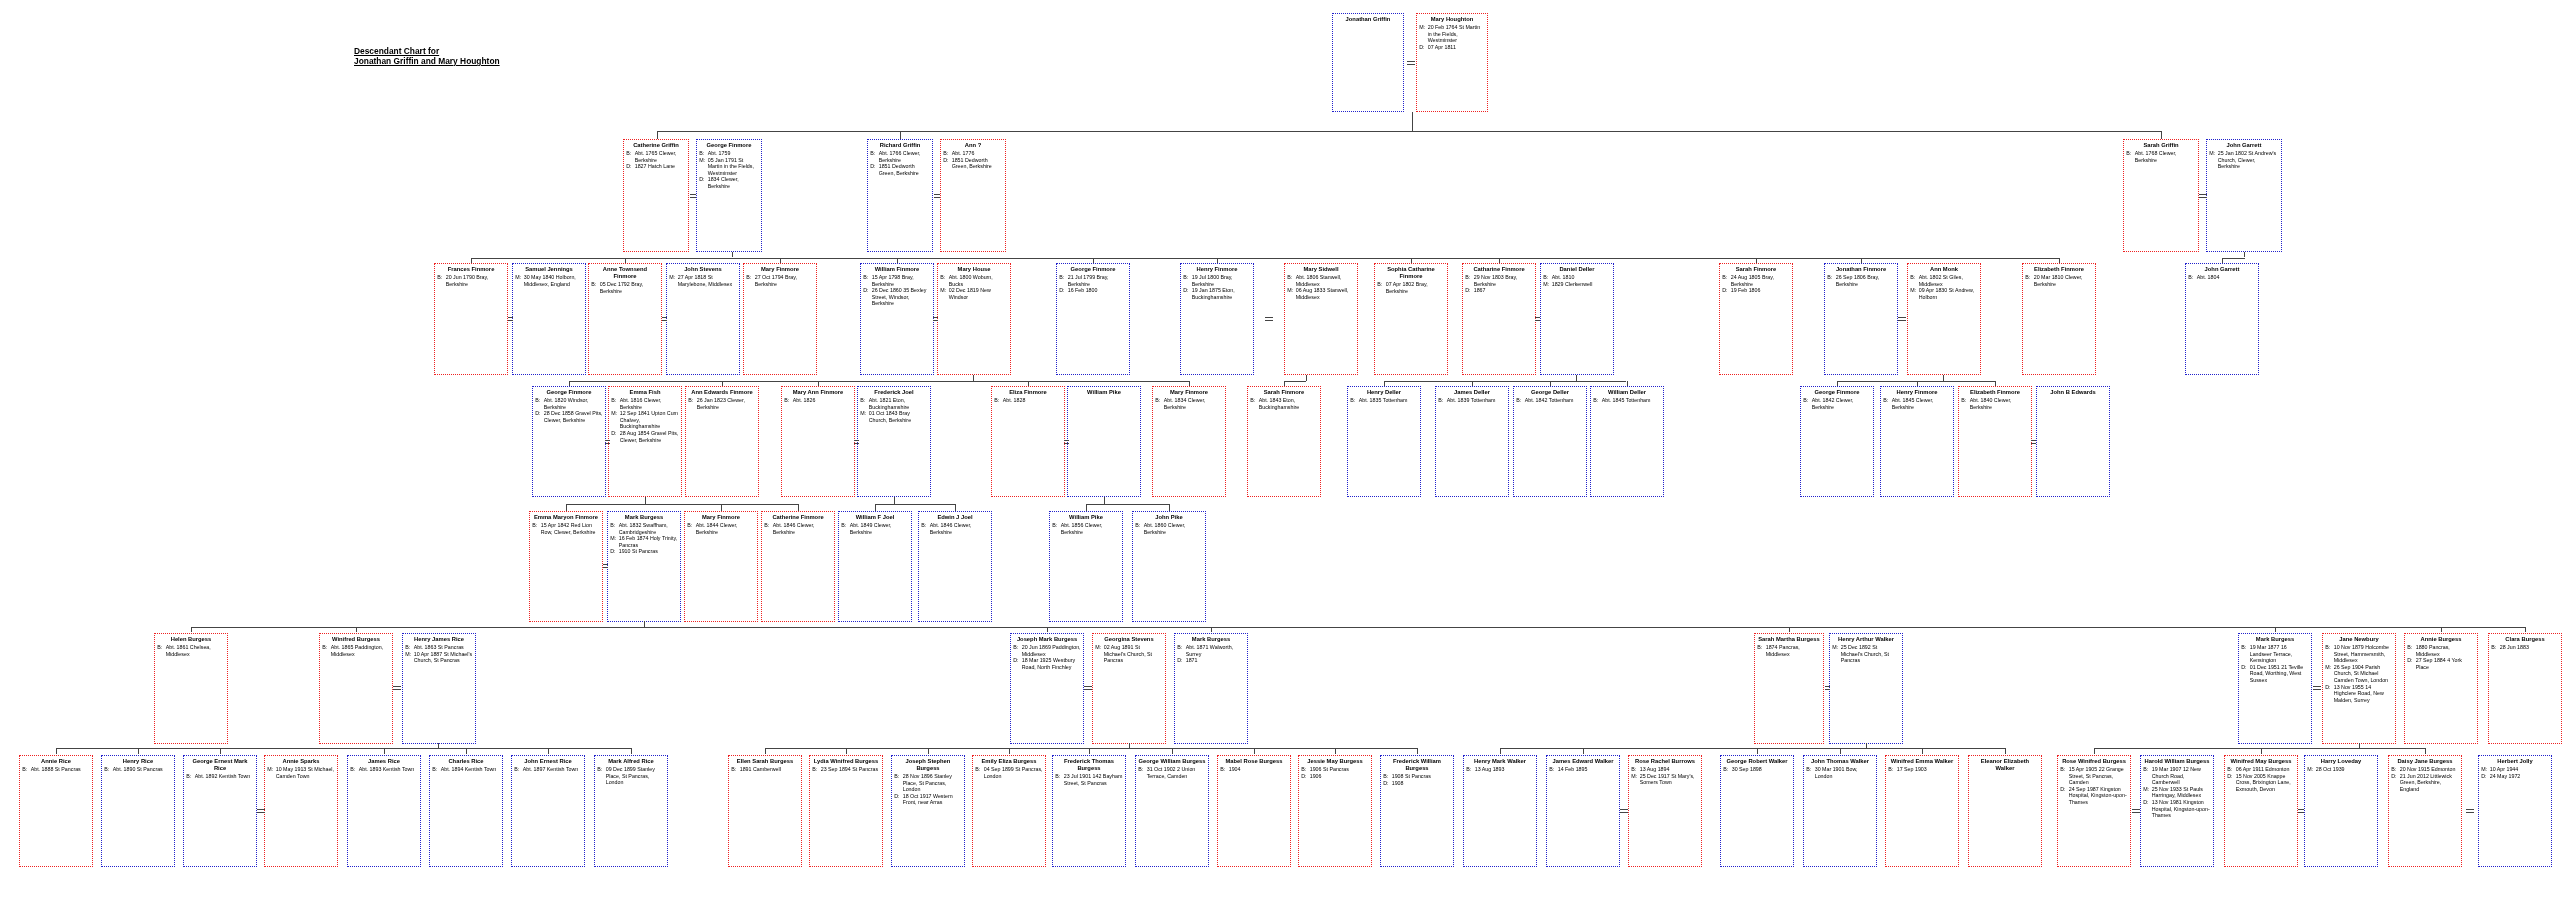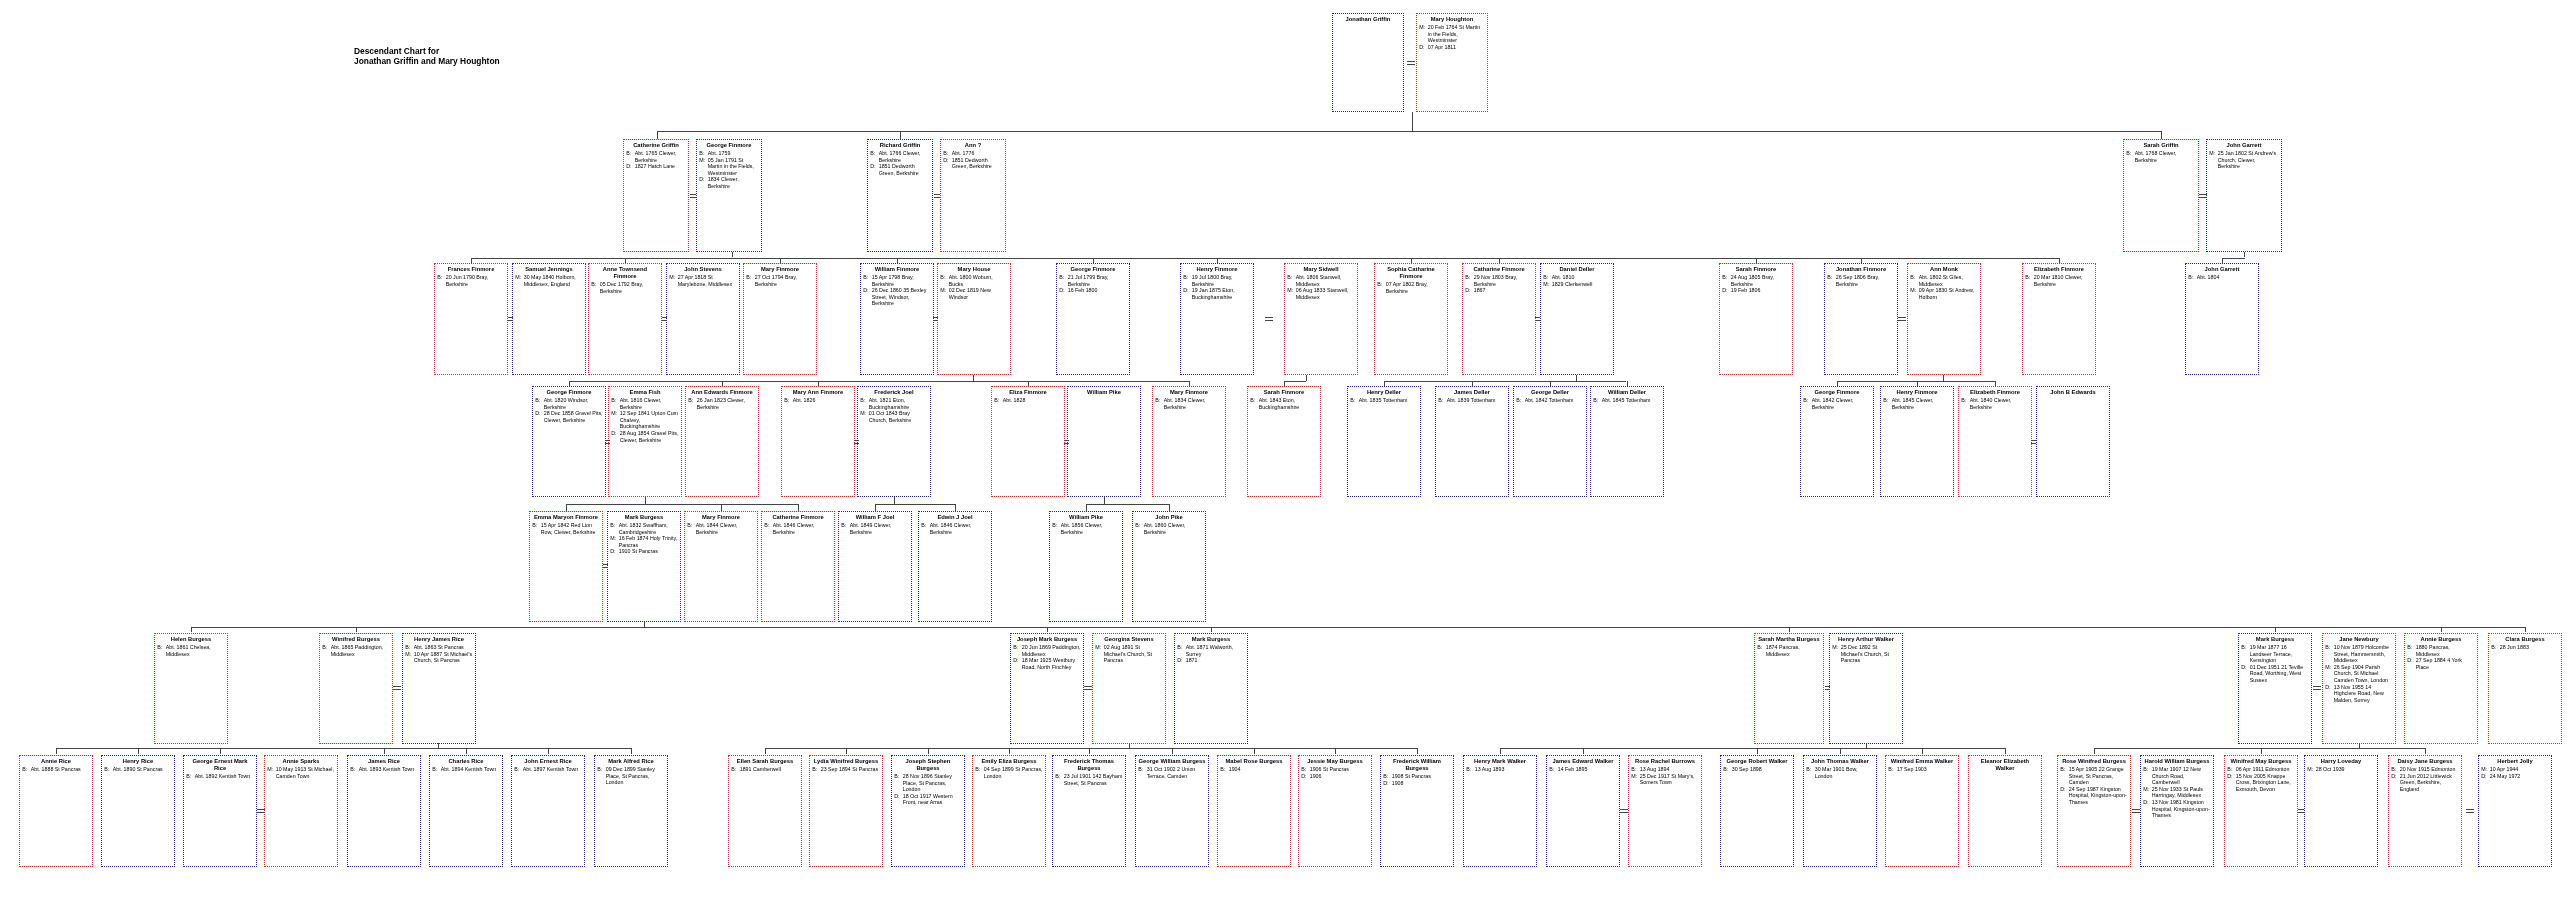--- a/index.html
+++ b/index.html
@@ -1,18 +1,18 @@
 <!DOCTYPE html>
 <html style="font-size:12.2px"><head>
 <meta charset="utf-8">
 <style>
   html,body{margin:0;padding:0;background:#fff;}
   #chart{position:relative;width:2576px;height:915px;background:#fff;
          font-family:"Liberation Sans","DejaVu Sans",sans-serif;overflow:hidden;}
-  .title{position:absolute;font-weight:bold;font-size:8.4px;line-height:10px;color:#000;white-space:pre-line;}
+  .title{position:absolute;font-weight:bold;font-size:8.4px;line-height:10px;color:#000;white-space:pre-line;text-decoration:underline;}
   .person{position:absolute;background:#fff;box-sizing:border-box;padding:2.3px 2.3px 1.5px 2.3px;color:#000;}
   .person.m{border:1.1px dotted #2222cc;}
   .person.f{border:1.1px dotted #ee2222;}
   .pname{font-weight:bold;font-size:5.8px;line-height:6.9px;text-align:center;margin-bottom:0.8px;}
   .ev{display:flex;font-size:5.3px;line-height:6.6px;}
   .ev .k{flex:0 0 8.4px;}
   .ev .v{flex:1;}
   .hl,.vl{position:absolute;background:#444;}
   .hl{height:0.8px;}
   .vl{width:0.8px;}

